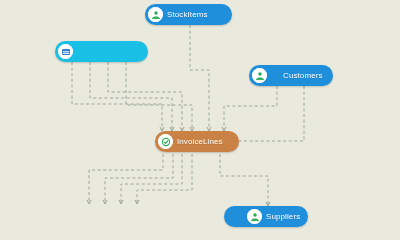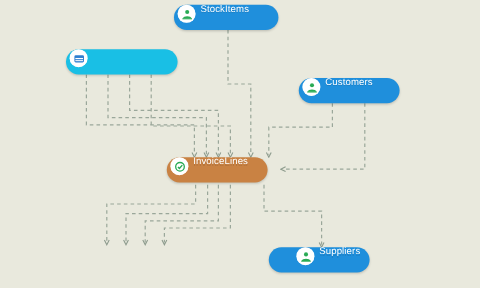--- a/index.html
+++ b/index.html
@@ -8,21 +8,21 @@
     background:#e9e9dd;
     font-family:"Liberation Sans", sans-serif;
     overflow:hidden;
     position:relative;
   }
   #canvas{position:absolute;inset:0;width:400px;height:240px;}
   .edges{position:absolute;left:0;top:0;width:400px;height:240px;}
 
   .node{
     position:absolute;
-    display:flex;
+    display:flex;align-items:center;
     border-radius:11px;
     box-sizing:border-box;
     padding:0 10px 0 3px;
     height:21px;
     box-shadow:0 1px 2px rgba(0,0,0,.18);
     white-space:nowrap;
   }
   .node .ico{
     width:15px;height:15px;border-radius:50%;
     background:#fff;
@@ -88,32 +88,32 @@
   <div class="node n-cyan" style="left:55px;top:41px;width:93px;">
     <span class="ico">
       <svg width="10" height="10" viewBox="0 0 10 10">
         <rect x="1" y="2" width="8" height="6" rx="1.2" fill="#2f7fd0"></rect>
         <rect x="1.8" y="4.3" width="6.4" height="1" fill="#ffffff"></rect>
         <rect x="1.8" y="6" width="6.4" height="1" fill="#dfe9f5"></rect>
       </svg>
     </span>
   </div>
 
-  <div class="node n-blue" style="left:249px;top:65px;width:84px;">
+  <div class="node n-blue" style="left:249px;top:65px;width:84px;gap:12px;">
     <span class="ico">
       <svg width="10" height="10" viewBox="0 0 10 10">
         <circle cx="5" cy="3" r="1.7" fill="#2aab55"></circle>
         <path d="M1.4 8.4 C1.7 5.9 8.3 5.9 8.6 8.4 Z" fill="#2aab55"></path>
         <rect x="1" y="8.2" width="8" height="0.9" fill="#2aab55"></rect>
       </svg>
     </span>
     <span class="lbl">Customers</span>
   </div>
 
-  <div class="node n-brown" style="left:139px;top:131px;width:84px;">
+  <div class="node n-brown" style="left:155px;top:131px;width:84px;">
     <span class="ico">
       <svg width="10" height="10" viewBox="0 0 10 10">
         <circle cx="5" cy="5" r="3.6" fill="none" stroke="#2aab55" stroke-width="1.1"></circle>
         <path d="M3.3 5.1 L4.5 6.3 L6.9 3.6" fill="none" stroke="#2aab55" stroke-width="1.2"></path>
       </svg>
     </span>
     <span class="lbl">InvoiceLines</span>
   </div>
 
 

